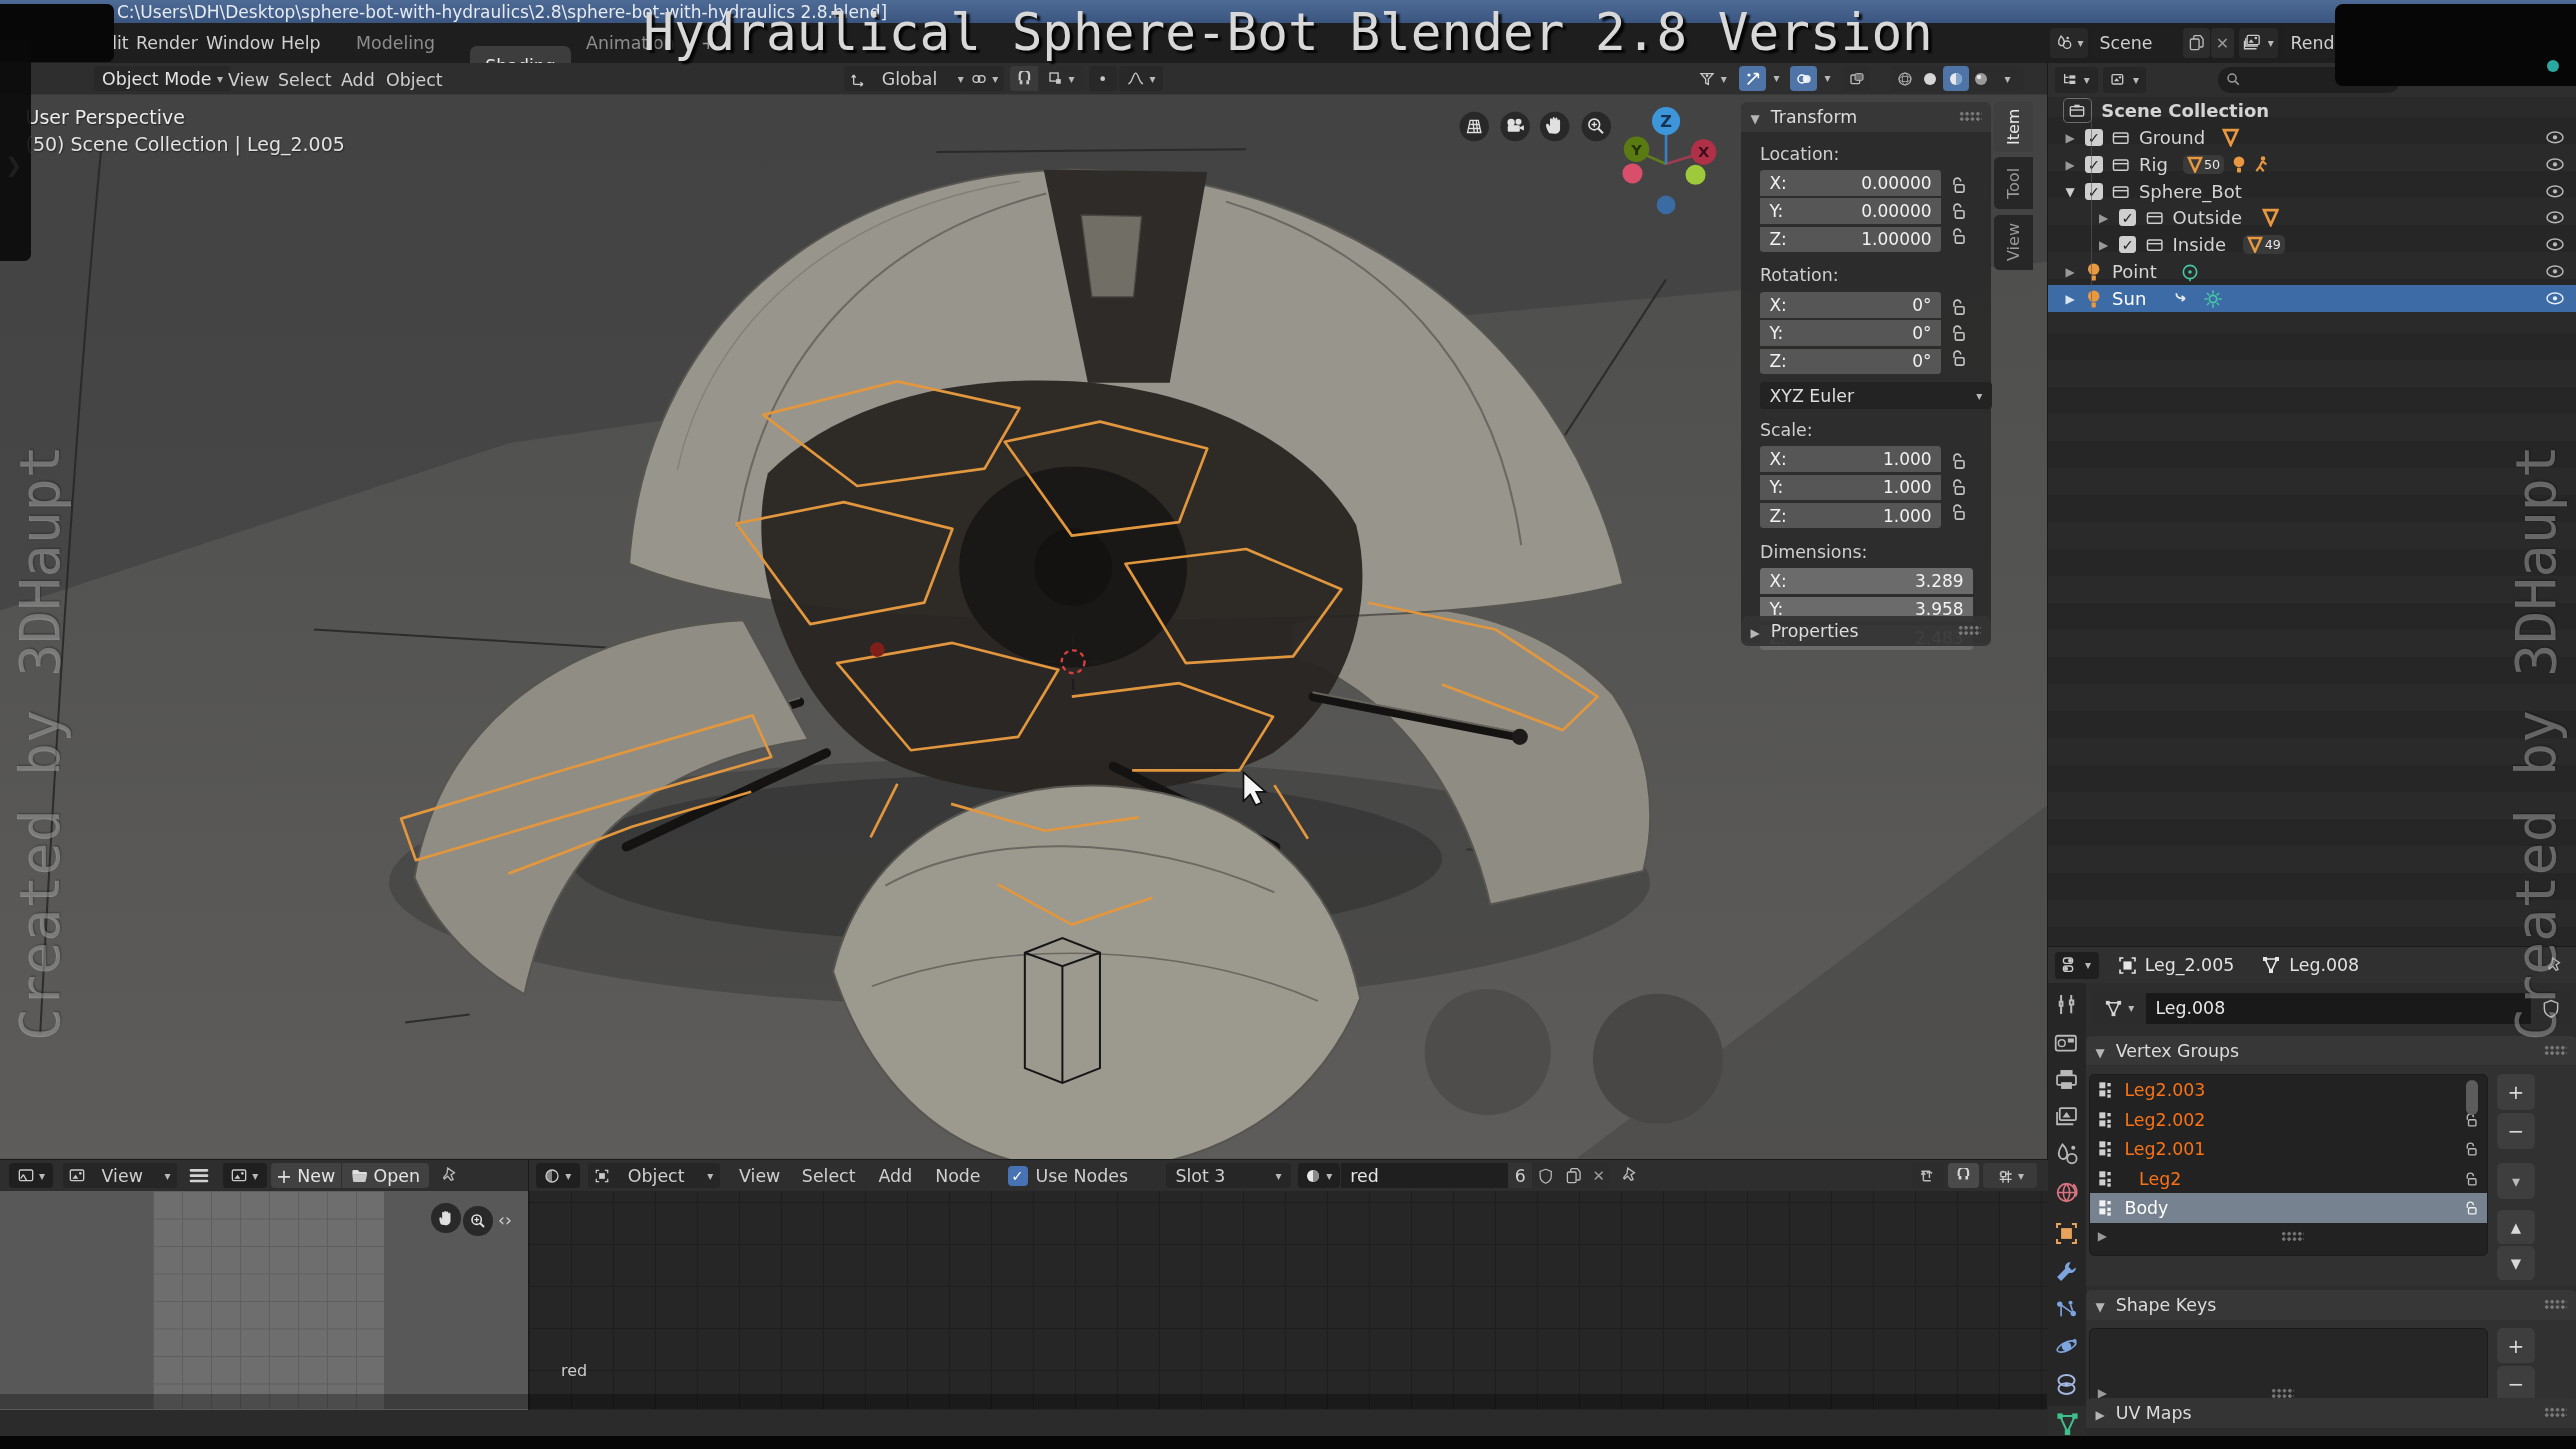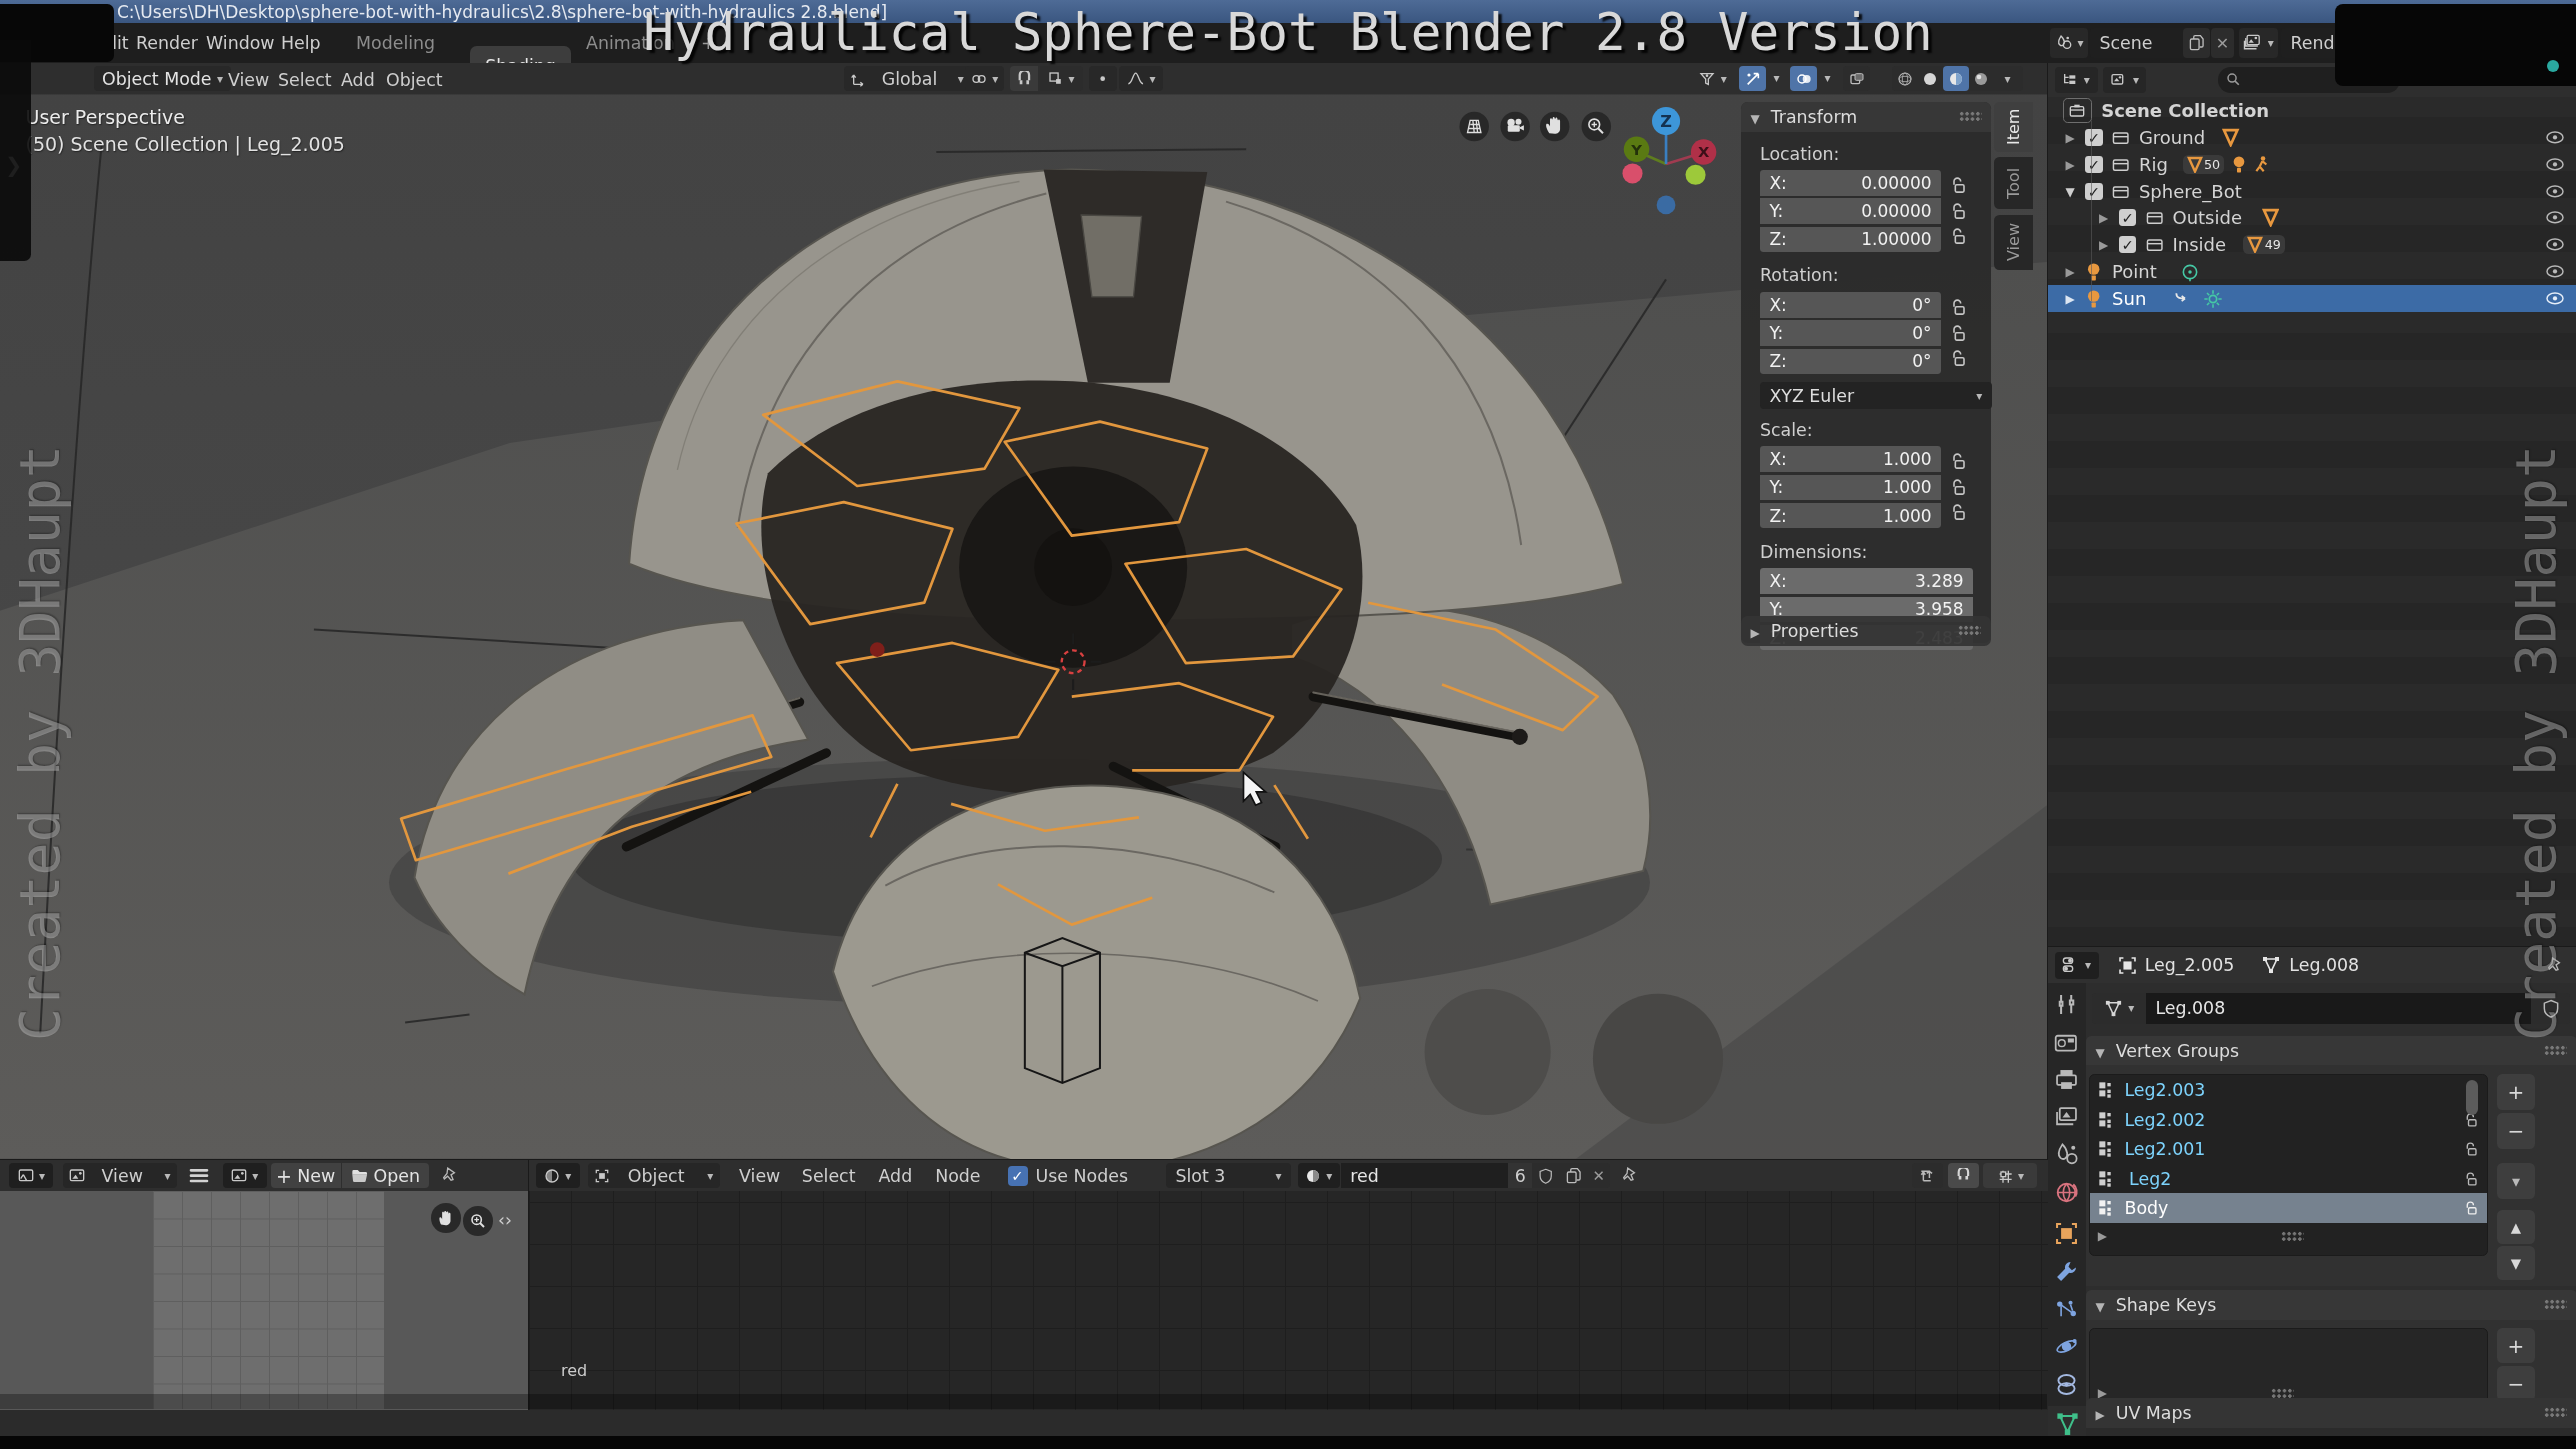--- a/index.html
+++ b/index.html
@@ -13,21 +13,21 @@
   .chev{font-size:12px;color:#b9b9b9;margin-left:5.4px;}
   .mono{font-family:"DejaVu Sans Mono",monospace;}
   .dots{width:23px;height:10.7px;background-image:radial-gradient(#8a8a8a 1.5px,transparent 1.7px);background-size:5.4px 5.4px;opacity:.8;}
   .field{background:#565656;border-radius:3.4px;height:25.5px;display:flex;align-items:center;
     justify-content:space-between;padding:0 9.4px;color:#f2f2f2;font-size:17px;margin-bottom:2.7px;}
   .lockcol{margin-left:9.4px;display:flex;flex-direction:column;}
   svg{display:block;}
   .vtab{writing-mode:vertical-rl;transform:rotate(180deg);font-size:16px;text-align:center;
     border-radius:0 5.4px 5.4px 0;display:flex;align-items:center;justify-content:center;}
   .olrow{position:absolute;left:0;width:100%;height:27px;display:flex;align-items:center;font-size:18px;color:#d4d4d4;}
-  .vgrow{height:29.5px;display:flex;align-items:center;font-size:17.4px;color:#7dd3fc;padding:0 8px;}
+  .vgrow{height:29.5px;display:flex;align-items:center;font-size:17.4px;color:#f97316;padding:0 8px;}
   .sidebtn{position:absolute;width:38px;background:#3e3e3e;border-radius:5.4px;color:#d8d8d8;
     display:flex;align-items:center;justify-content:center;font-size:20px;}
   .panelhead{background:#373737;border-radius:5.4px 5.4px 0 0;display:flex;align-items:center;
     font-size:17.4px;color:#dcdcdc;padding:0 9.4px;height:29.5px;justify-content:space-between;}
   .watermark{font-family:"DejaVu Sans Mono",monospace;font-size:55px;color:rgba(210,210,210,0.40);
     white-space:nowrap;z-index:50;pointer-events:none;text-shadow:1.3px 1.3px 1.3px rgba(0,0,0,0.25);}
 </style>
 </head>
 <body>
 
@@ -835,21 +835,21 @@
             </svg>
         </div>
         <div class="vgrow">
           <svg width="17.4" height="17.4" viewBox="0 0 26 26">
               <rect x="2" y="2" width="9" height="9" fill="#cfcfcf"></rect>
               <rect x="14" y="3" width="5" height="5" fill="#cfcfcf"></rect>
               <rect x="2" y="14" width="9" height="9" fill="#cfcfcf"></rect>
               <rect x="14" y="13" width="5" height="5" fill="#cfcfcf"></rect>
               <rect x="14" y="20" width="5" height="5" fill="#cfcfcf"></rect>
             </svg>
-          <span style="margin-left:14px;">Leg2</span>
+          <span style="margin-left:24px;">Leg2</span>
           <svg style="margin-left:auto;" width="16" height="17.4" viewBox="0 0 24 28">
               <path d="M6 14 v-4 a5 5 0 0 1 10 0" fill="none" stroke="#b9b9b9" stroke-width="2.2"></path>
               <rect x="8" y="14" width="12" height="10" rx="2" fill="none" stroke="#b9b9b9" stroke-width="2.2"></rect>
             </svg>
         </div>
         <div class="vgrow" style="background:#76828f;color:#fdfdfd;">
           <svg width="17.4" height="17.4" viewBox="0 0 26 26">
               <rect x="2" y="2" width="9" height="9" fill="#f2f2f2"></rect>
               <rect x="14" y="3" width="5" height="5" fill="#f2f2f2"></rect>
               <rect x="2" y="14" width="9" height="9" fill="#f2f2f2"></rect>

